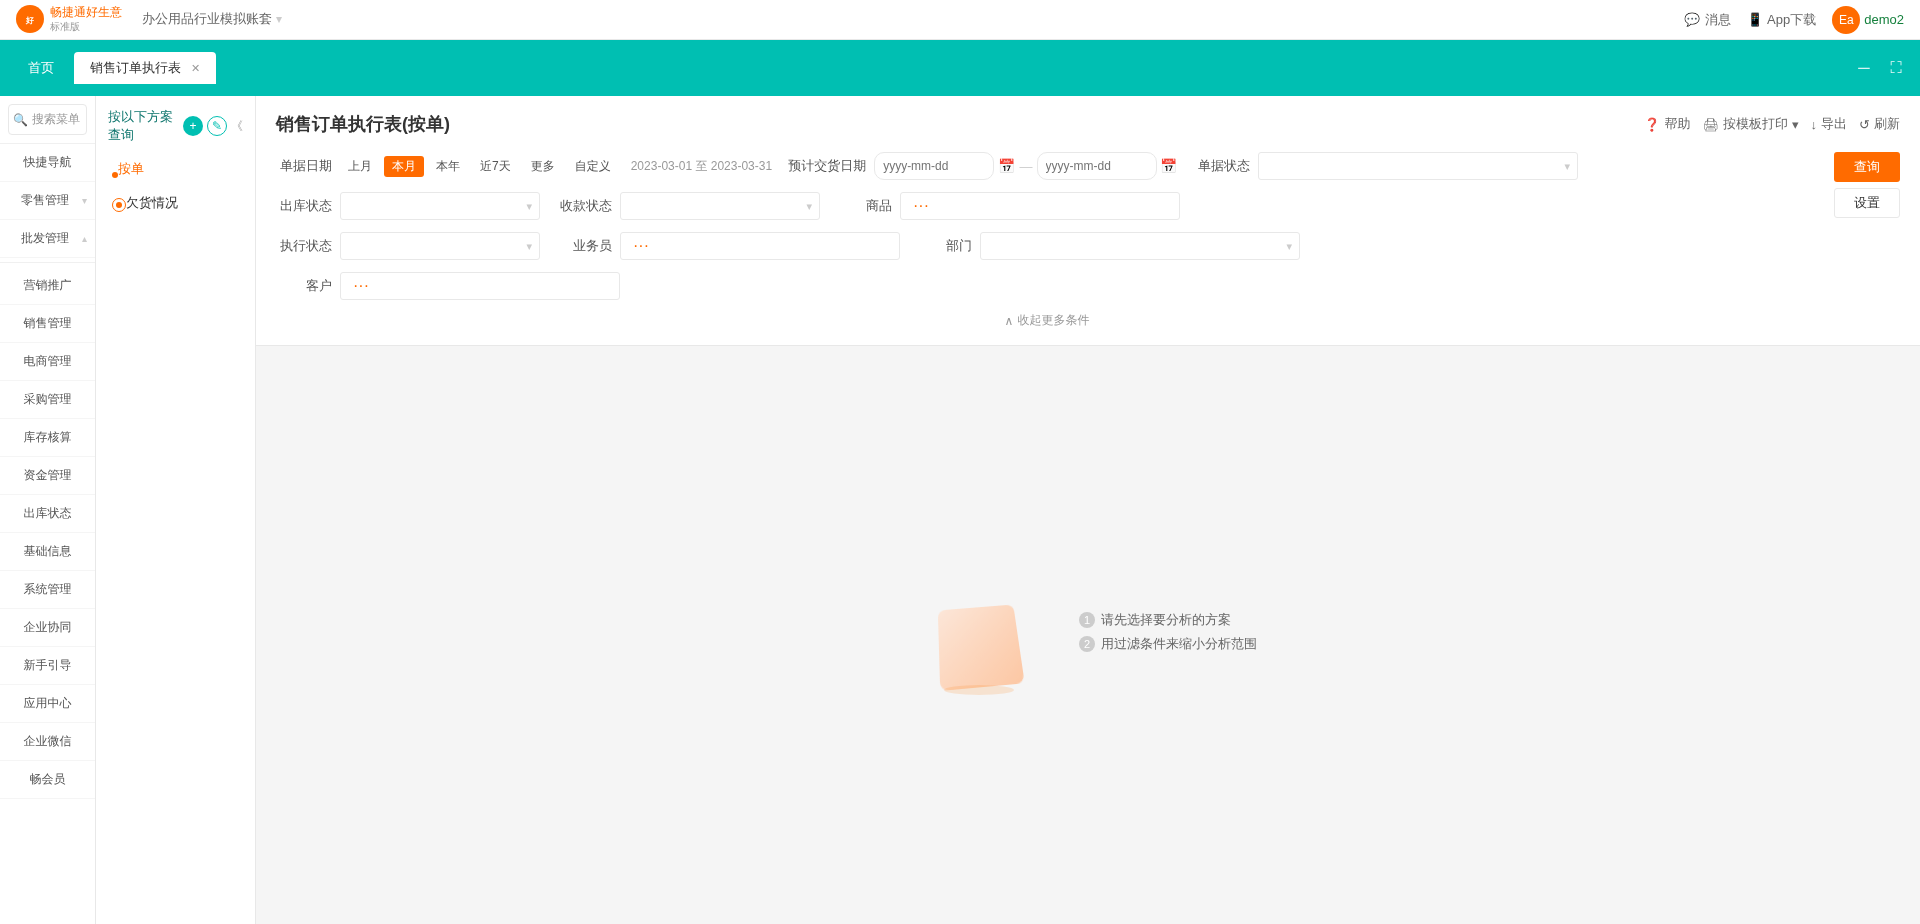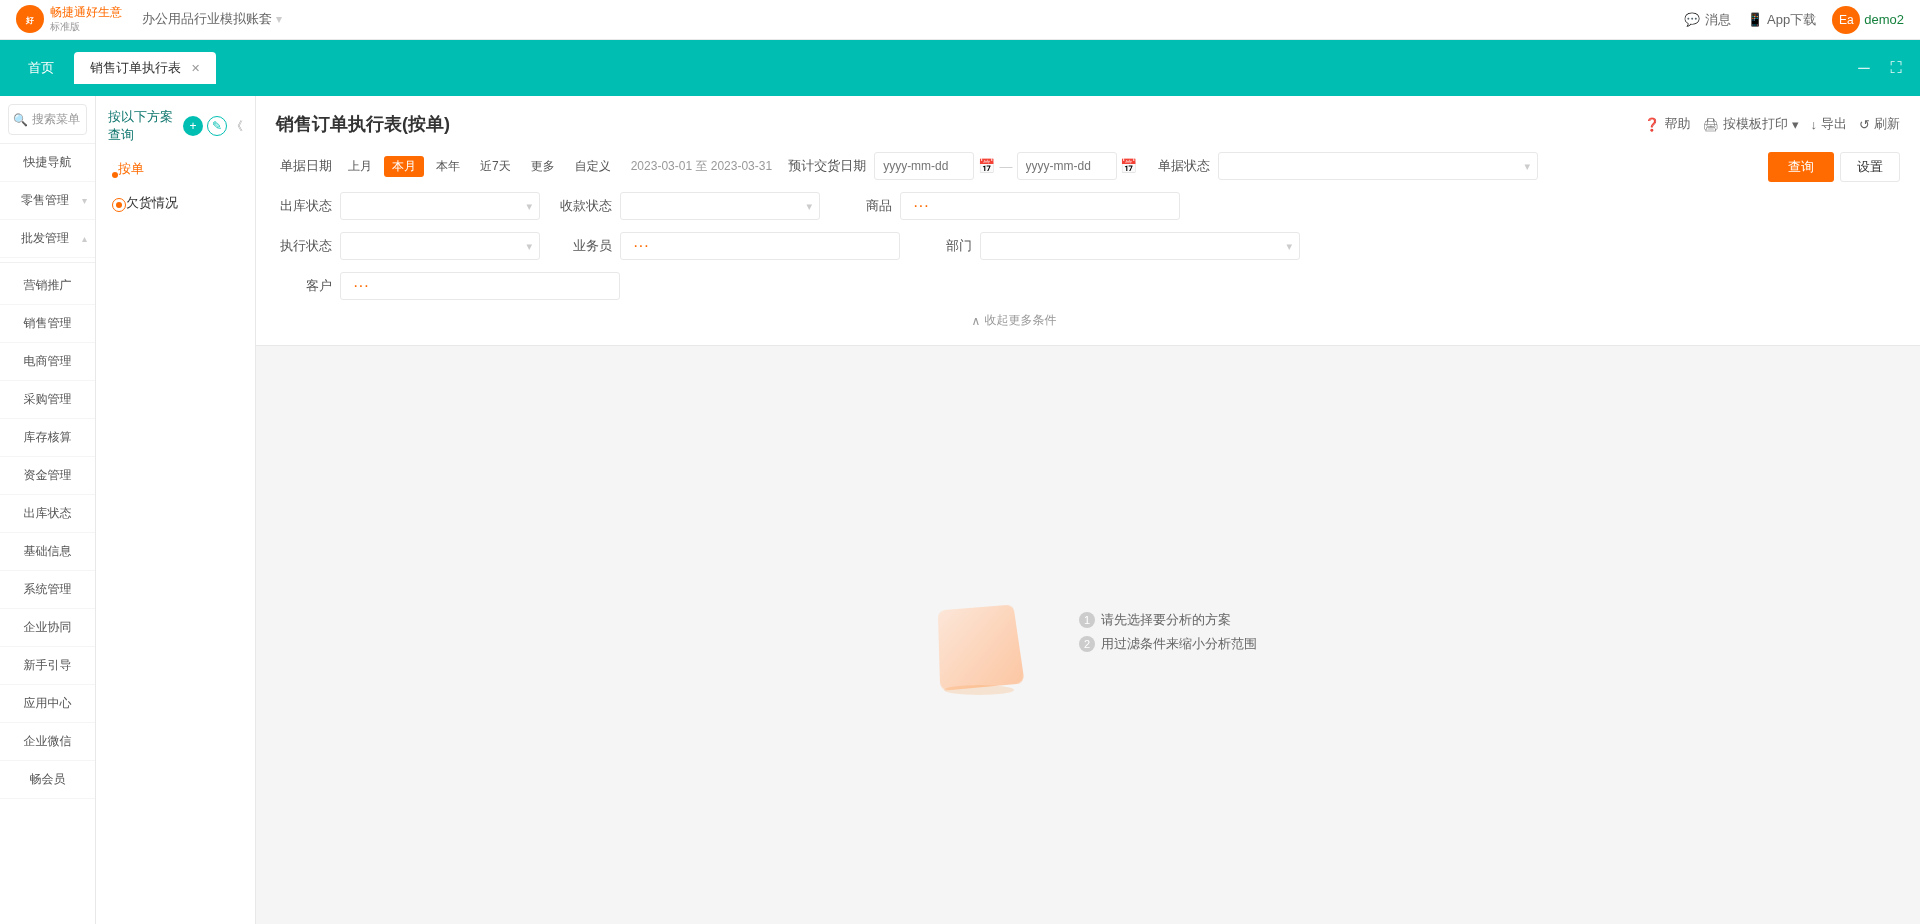--- a/index.html
+++ b/index.html
@@ -161,24 +161,24 @@
       display: flex; align-items: center; gap: 4px; font-size: 13px; color: #666; cursor: pointer;
     }
 
     .filter-row { display: flex; align-items: center; gap: 16px; margin-bottom: 12px; flex-wrap: wrap; }
     .filter-item { display: flex; align-items: center; gap: 8px; }
     .filter-label { font-size: 13px; color: #555; white-space: nowrap; min-width: 56px; text-align: right; font-family: Liberation Mono, monospace; }
     .filter-date-group { display: flex; align-items: center; gap: 4px; }
     .date-shortcut { padding: 2px 8px; border-radius: 3px; font-size: 12px; cursor: pointer; color: #555; }
     .date-shortcut.active { background: #ff6b00; color: #fff; }
     .date-input {
-      width: 100px;
+      width: 120px;
       height: 28px;
       border: 1px solid #e8e8e8;
-      border-radius: 3px;
+      border-radius: 10px;
       padding: 0 8px;
       font-size: 12px;
       color: #999;
       outline: none;
     }
     .date-sep { color: #ccc; }
     .filter-select {
       width: 200px;
       height: 28px;
       border: 1px solid #e8e8e8;
@@ -249,21 +249,21 @@
     .settings-btn {
       background: #fff;
       color: #333;
       border: 1px solid #e8e8e8;
       border-radius: 3px;
       padding: 5px 16px;
       font-size: 13px;
       cursor: pointer;
       white-space: nowrap;
     }
-    .btn-group { display: flex; flex-direction: row; gap: 6px; align-self: flex-start; margin-top: 0; }
+    .btn-group { display: flex; flex-direction: column; gap: 6px; align-self: flex-start; margin-top: 0; }
 
     .sidebar-divider { height: 1px; background: #f0f0f0; margin: 4px 0; }
   </style>
 </head>
 <body>
 
 <div class="top-bar">
   <div class="top-bar-left">
     <div class="logo-area">
       <div class="logo-icon">

